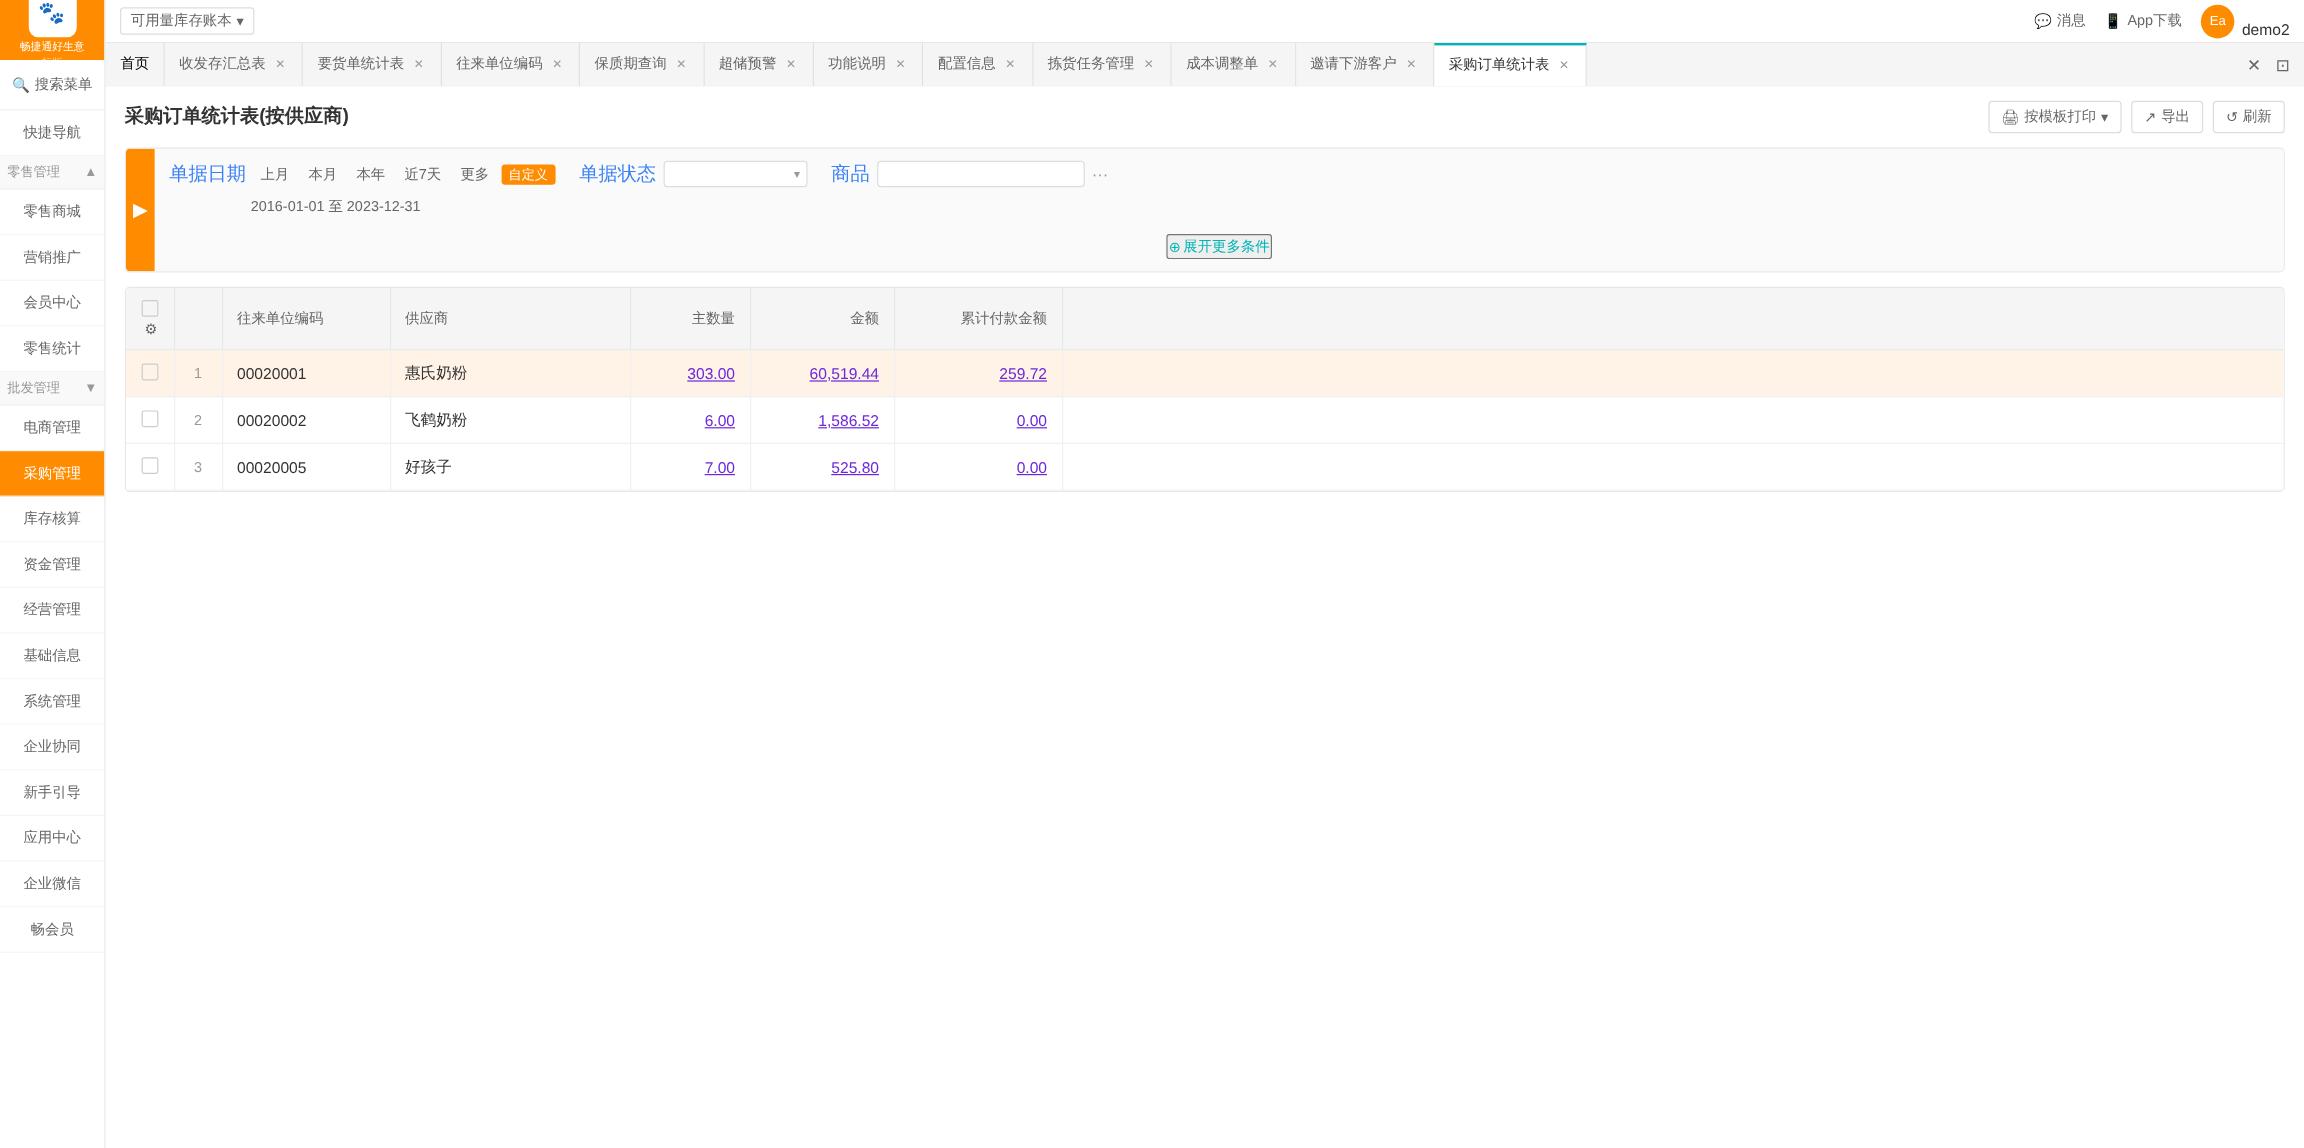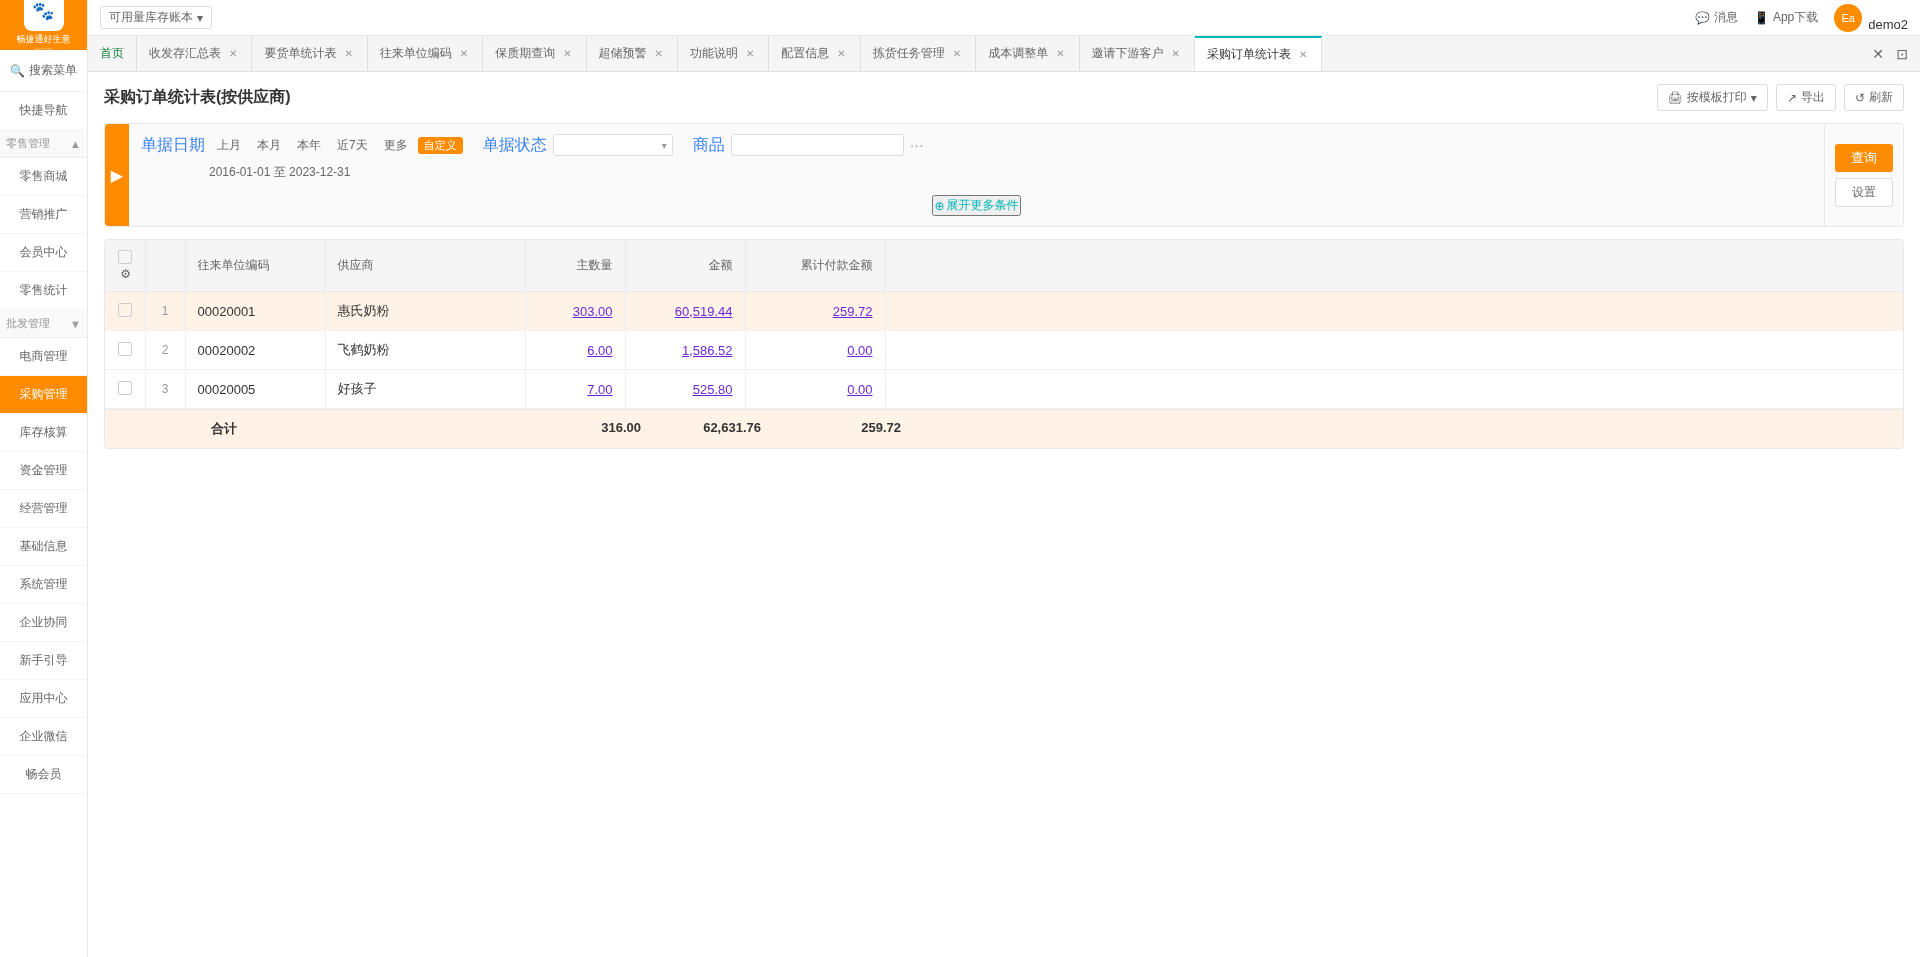--- a/index.html
+++ b/index.html
@@ -22,21 +22,21 @@
     .topbar-left { display: flex; align-items: center; gap: 8px; }
     .topbar-select { border: 1px solid #ddd; border-radius: 3px; padding: 2px 8px; font-size: 12px; color: #666; background: #fff; cursor: pointer; display: flex; align-items: center; gap: 4px; }
     .topbar-right { display: flex; align-items: center; gap: 16px; }
     .topbar-btn { background: none; border: none; cursor: pointer; color: #666; font-size: 12px; display: flex; align-items: center; gap: 4px; }
     .user-avatar { width: 28px; height: 28px; border-radius: 50%; background: #ff8c00; display: flex; align-items: center; justify-content: center; color: #fff; font-size: 11px; }
 
     
     .tabs-bar { height: 36px; background: #f5f5f5; display: flex; align-items: center; overflow-x: auto; flex-shrink: 0; border-bottom: 1px solid #e0e0e0; }
     .tab-item { height: 36px; padding: 0 12px; display: flex; align-items: center; gap: 6px; cursor: pointer; white-space: nowrap; font-size: 12px; color: #666; border-right: 1px solid #e0e0e0; background: #f5f5f5; flex-shrink: 0; }
     .tab-item.active { background: #fff; color: #333; border-top: 2px solid #00b5b5; }
-    .tab-item.home { color: #15803d; }
+    .tab-item.home { color: #000000; }
     .tab-close { font-size: 10px; color: #999; cursor: pointer; padding: 2px; }
     .tabs-window-btns { margin-left: auto; display: flex; align-items: center; gap: 8px; padding: 0 10px; }
     .win-btn { width: 16px; height: 16px; background: none; border: none; cursor: pointer; font-size: 14px; color: #666; display: flex; align-items: center; justify-content: center; }
 
     
     .page-content { flex: 1; padding: 12px 16px; overflow-y: auto; background: #fff; }
     .page-title-bar { display: flex; align-items: center; justify-content: space-between; margin-bottom: 12px; }
     .page-title { font-size: 16px; font-weight: bold; color: #333; }
     .page-actions { display: flex; align-items: center; gap: 8px; }
     .btn-print { background: #fff; border: 1px solid #ddd; border-radius: 3px; padding: 4px 10px; font-size: 12px; cursor: pointer; color: #666; display: flex; align-items: center; gap: 4px; }
@@ -317,24 +317,20 @@
           <span style="width:60px;"></span>
           <span class="filter-date-range">2016-01-01 至 2023-12-31</span>
         </div>
 
         <div class="filter-more-row">
           <button class="filter-more-btn">
             <span>⊕</span>
             <span>展开更多条件</span>
           </button>
         </div>
-      </div>
-      <div class="query-btn-col">
-        <button class="btn-query">查询</button>
-        <button class="btn-settings">设置</button>
       </div>
     </div>
 
     <div class="table-container">
       <table>
         <thead>
           <tr>
             <th class="th-checkbox">
               <span class="checkbox-icon"></span>
               <span style="cursor:pointer;margin-left:2px;">⚙</span>
@@ -381,24 +377,16 @@
     <td class="row-num">3</td>
     <td>00020005</td>
     <td>好孩子</td>
     <td class="right"><span class="link-text">7.00</span></td>
     <td class="right"><span class="link-text">525.80</span></td>
     <td class="right"><span class="link-text">0.00</span></td>
     <td></td>
   </tr>
           </tbody>
       </table>
-      <div class="table-footer">
-        <div style="width:54px;"></div>
-        <div style="width:40px;"></div>
-        <div class="footer-label" style="width:330px;">合计</div>
-        <div class="footer-val" style="width:100px;text-align:right;">316.00</div>
-        <div class="footer-val" style="width:120px;text-align:right;padding-left:12px;">62,631.76</div>
-        <div class="footer-val" style="width:140px;text-align:right;padding-left:12px;">259.72</div>
-      </div>
     </div>
 
   </div>
 </div>
 
 </body></html>

